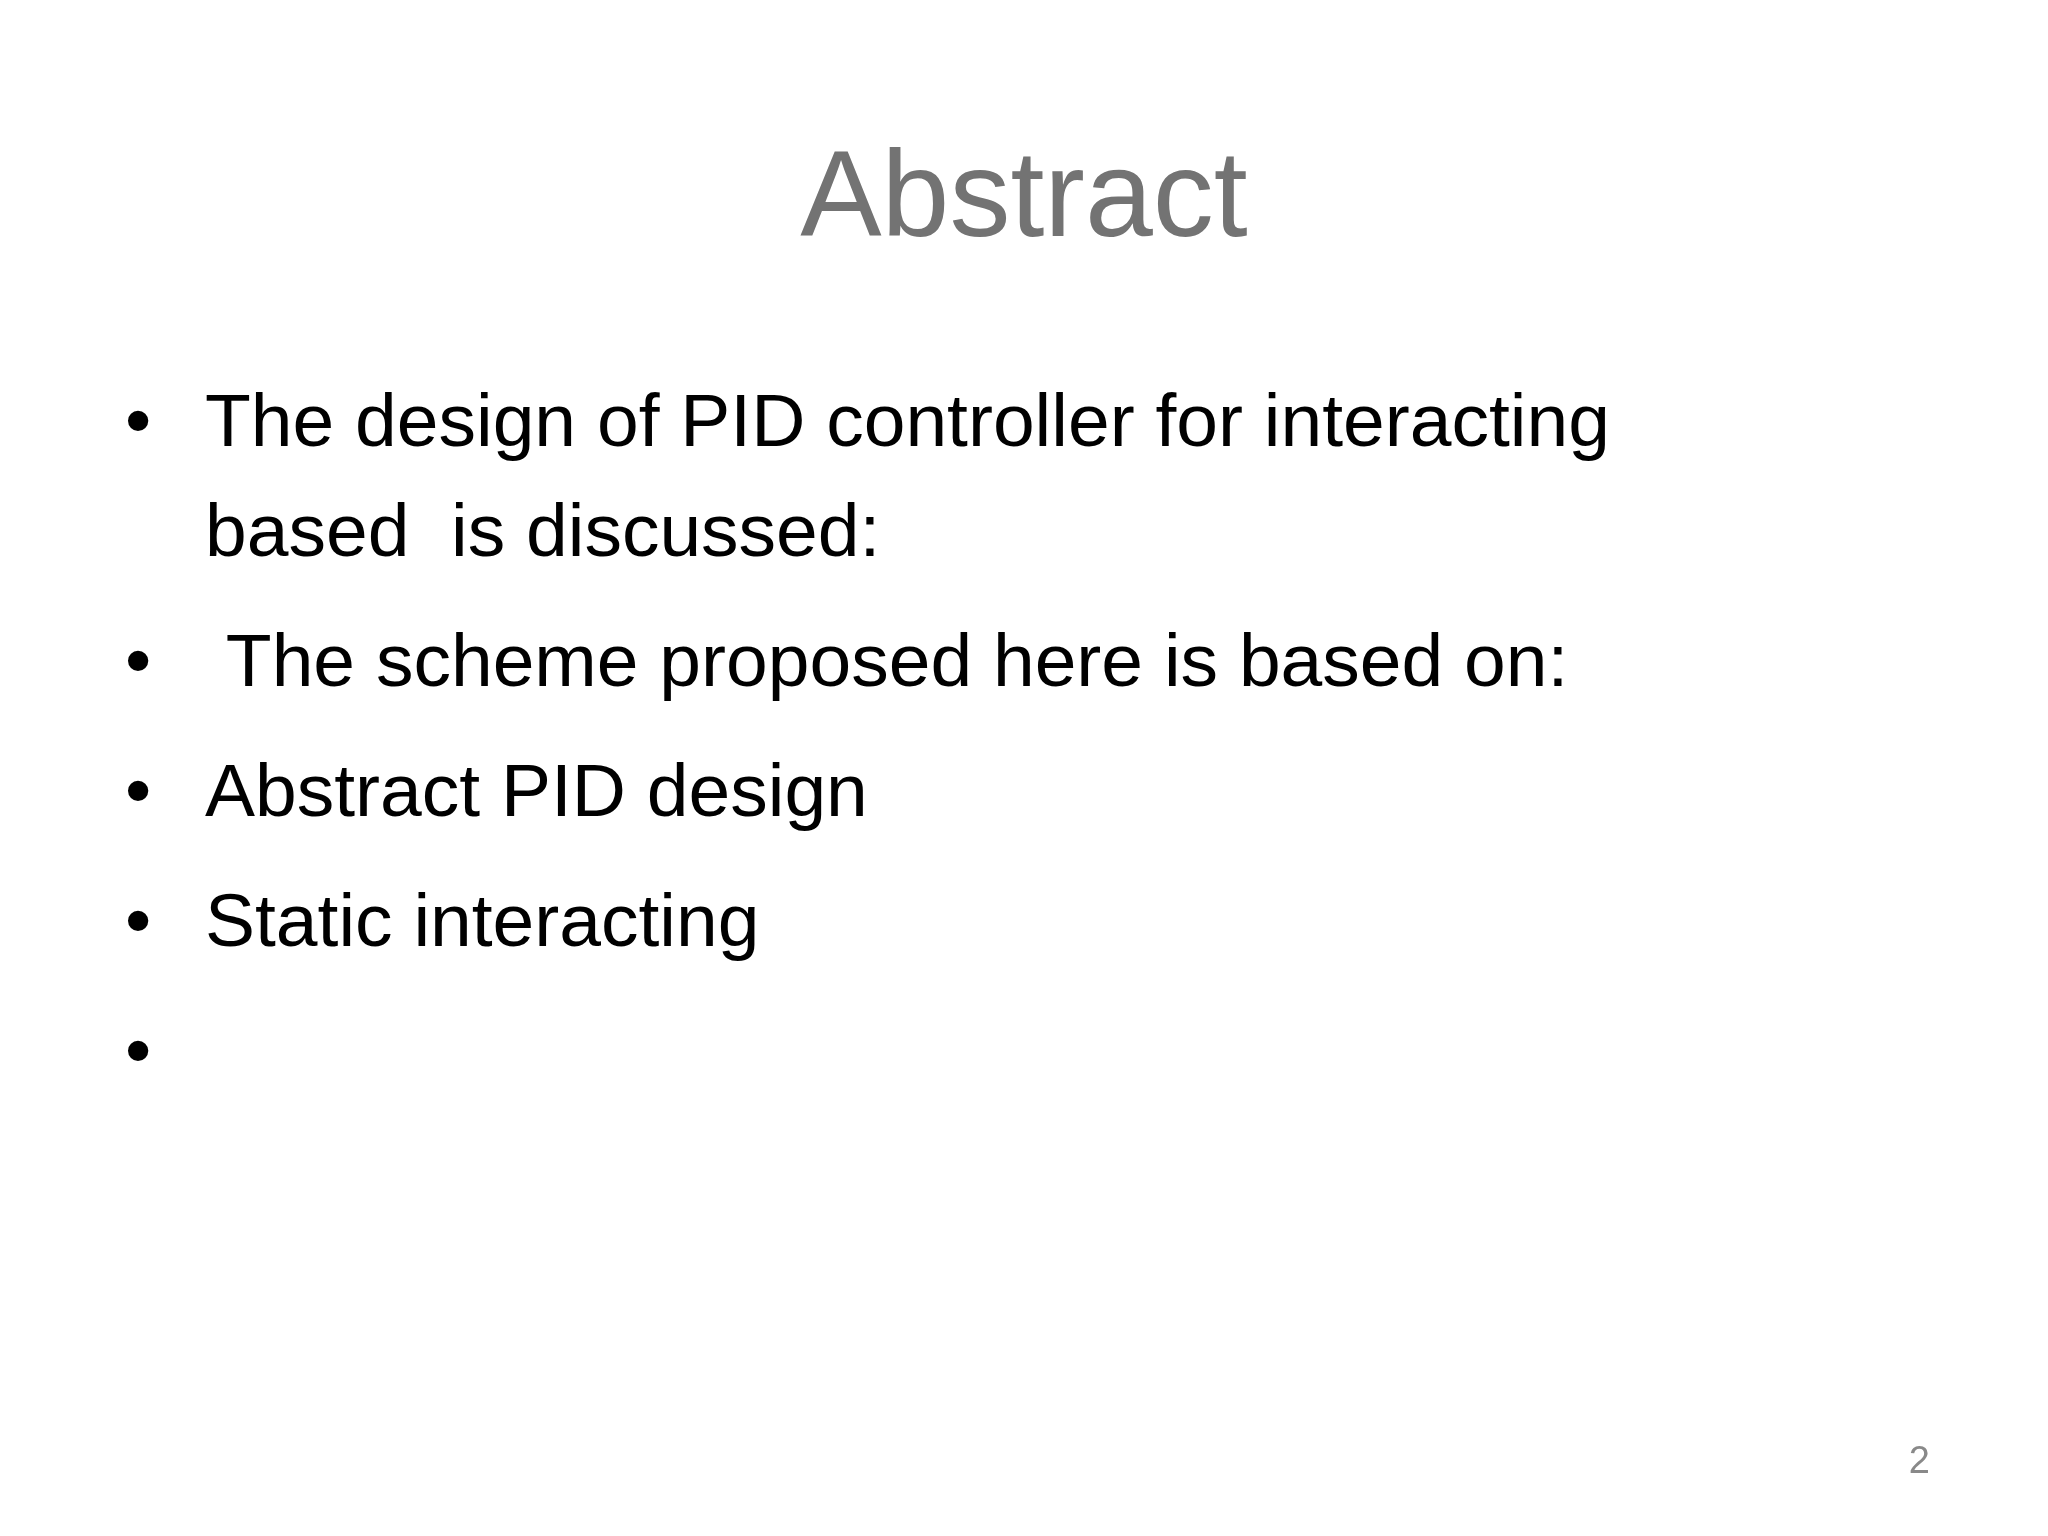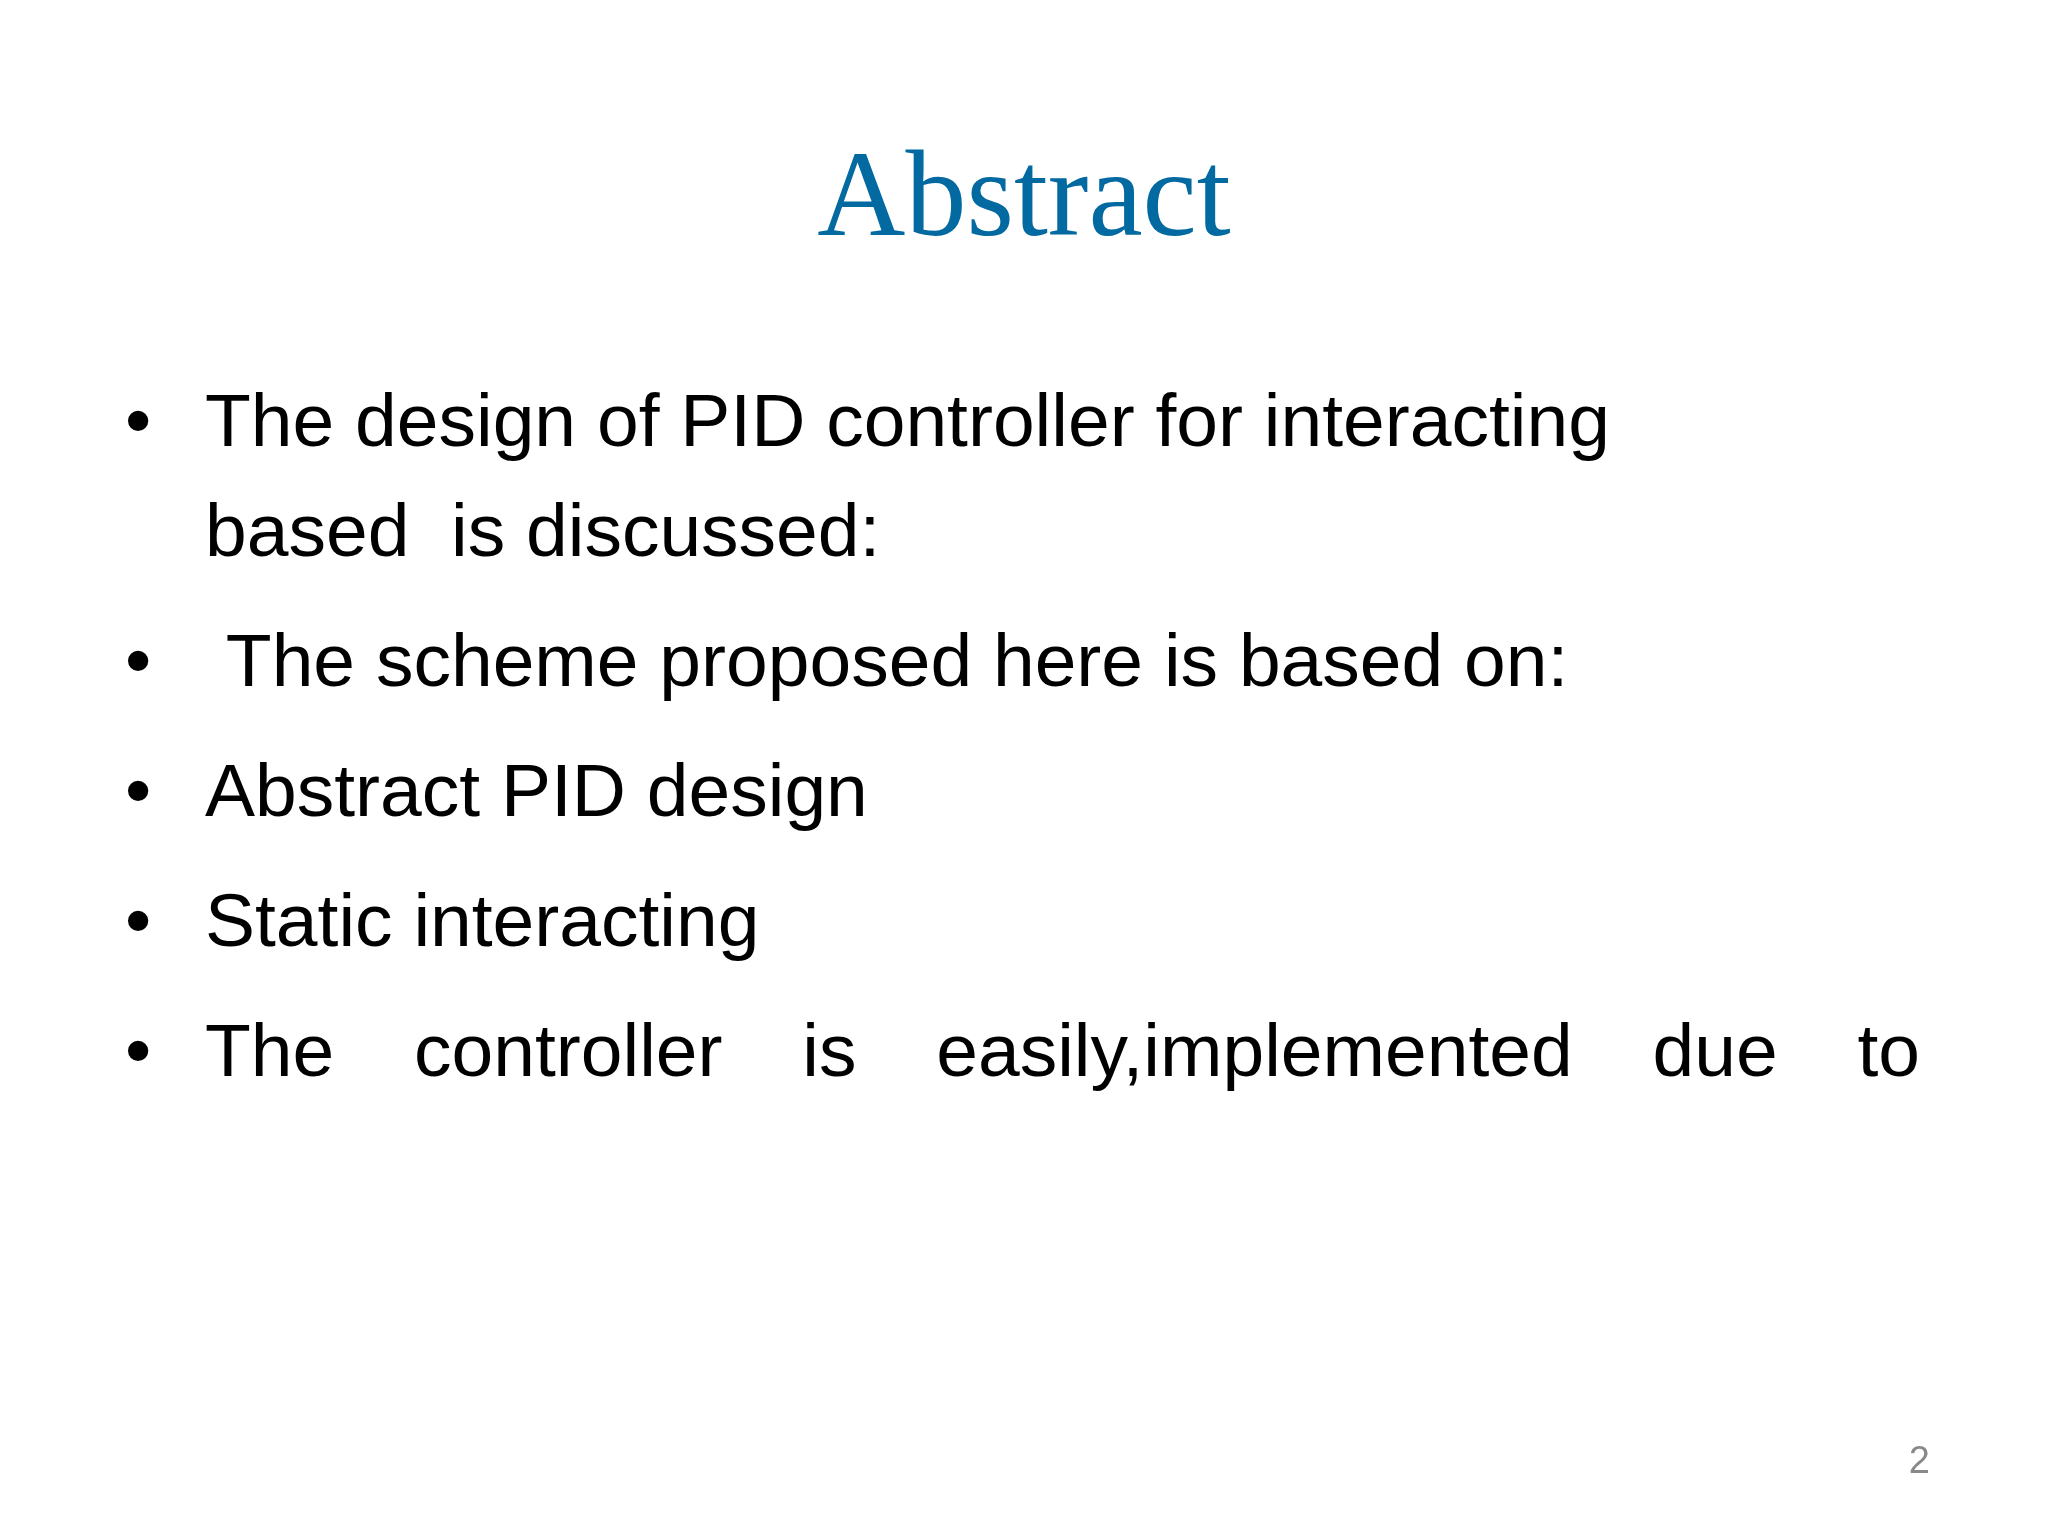--- a/index.html
+++ b/index.html
@@ -63,21 +63,21 @@
     font-size: 38px;
     line-height: 1.2;
     color: #898989;
   }
 </style>
 </head>
 <body>
 
 <div class="slide" style="background: rgb(255, 255, 255);">
 
-  <h1 class="slide-title" style="color: #0369a1; font-family: Liberation Serif, serif;">Abstract</h1>
+  <h1 class="slide-title" style="color: #737373;">Abstract</h1>
 
   <div class="content" style="color: rgb(0, 0, 0);">
 
     <div class="bullet">
       <span class="marker">•</span>
       <span class="line">The design of PID controller for interacting</span>
       <span class="line">based  is discussed:</span>
     </div>
 
     <div class="bullet">
@@ -90,20 +90,19 @@
       <span class="line">Abstract PID design</span>
     </div>
 
     <div class="bullet">
       <span class="marker">•</span>
       <span class="line">Static interacting</span>
     </div>
 
     <div class="bullet">
       <span class="marker">•</span>
-      <span class="line justify">The controller is easily,implemented due to</span>
     </div>
 
   </div>
 
   <div class="page-number" style="color: rgb(137, 137, 137);">2</div>
 
 </div>
 
 </body></html>

